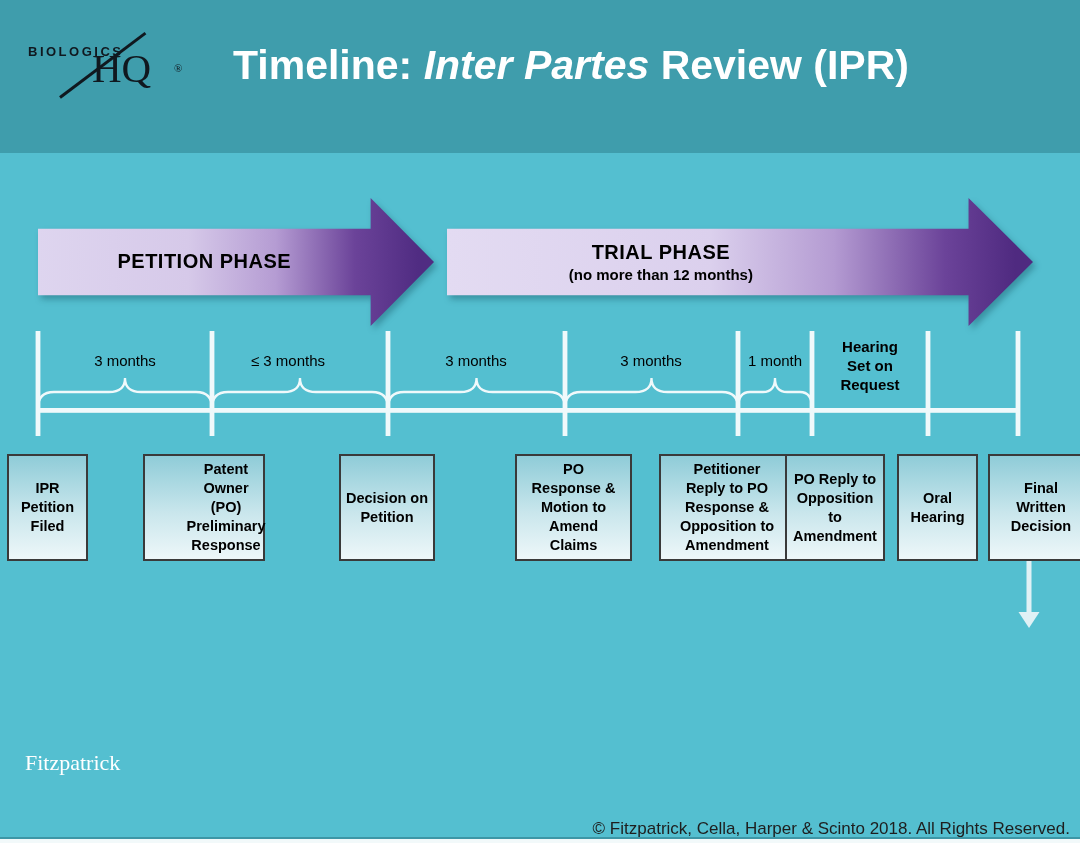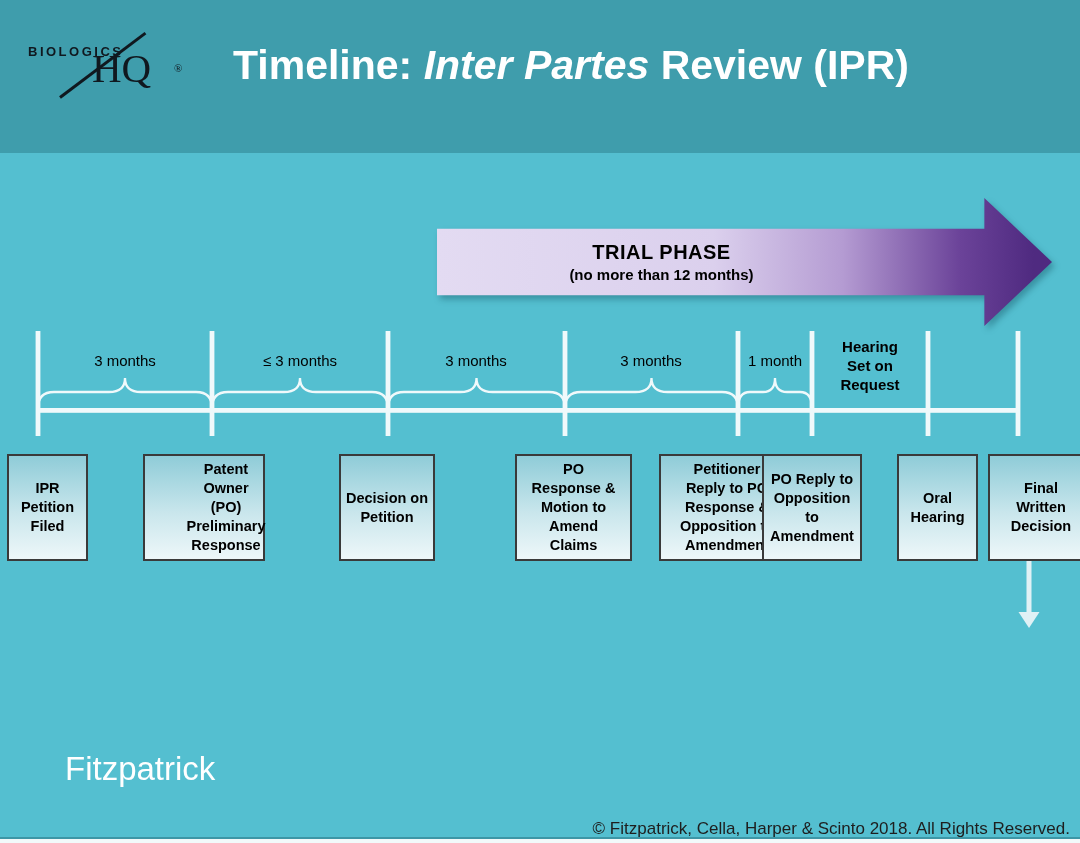--- a/index.html
+++ b/index.html
@@ -18,21 +18,21 @@
   #main-title{position:absolute;left:233px;top:42px;color:#ffffff;font-size:41px;font-weight:bold;white-space:nowrap;}
   #main-title .it{font-style:italic;}
   
   .arrow-wrap{position:absolute;top:198px;height:128px;filter:drop-shadow(3px 4px 3px rgba(5,60,75,.35));}
   .arrow{position:absolute;inset:0;}
   #arrow-petition{left:38px;width:396px;}
   #arrow-petition .arrow{
     background:linear-gradient(90deg,#ded5ef 0%,#d6c9e9 38%,#b59cd3 60%,#6b4399 80%,#502c82 96%);
     clip-path:polygon(0% 24%,84% 24%,84% 0%,100% 50%,84% 100%,84% 76%,0% 76%);
   }
-  #arrow-trial{left:437px;width:586px;padding-left:29px;}
+  #arrow-trial{left:447px;width:586px;}
   #arrow-trial .arrow{
     background:linear-gradient(90deg,#e3dbf2 0%,#dbd0ed 45%,#b49bd2 66%,#6b4399 85%,#4f2a80 97%);
     clip-path:polygon(0% 24%,89% 24%,89% 0%,100% 50%,89% 100%,89% 76%,0% 76%);
   }
   .arrow-label{
     position:absolute;top:24%;height:52%;display:flex;flex-direction:column;
     align-items:center;justify-content:center;color:#000;font-weight:bold;
   }
   #arrow-petition .arrow-label{left:0;width:84%;font-size:20px;letter-spacing:.5px;}
   #arrow-trial .arrow-label{left:0;width:73%;}
@@ -49,27 +49,27 @@
     background:linear-gradient(180deg,#8fccd8 0%,#c9e6ec 55%,#eef7f9 100%);
     display:flex;align-items:center;justify-content:center;text-align:center;
     color:#000;font-size:14.5px;font-weight:bold;line-height:19px;
   }
   .tbox span{white-space:pre-line;}
   .b1{left:7px;width:81px;}
   .b2{left:143px;width:122px;padding-left:44px;}
   .b3{left:339px;width:96px;}
   .b4{left:515px;width:117px;}
   .b5{left:659px;width:136px;}
-  .b6{left:762px;width:100px;}
+  .b6{left:785px;width:100px;}
   .b7{left:897px;width:81px;text-align:center;}
   .b8{left:988px;width:106px;}
   .b9{top:629px;left:988px;width:86px;height:109px;}
   #down-arrow{position:absolute;left:1013px;top:559px;}
   
-  #brand{position:absolute;left:25px;top:750px;color:#ffffff;font-family:Liberation Sans, sans-serif;font-size:33px;margin-left:40px;}
+  #brand{position:absolute;left:25px;top:750px;color:#ffffff;font-family:Liberation Serif, serif;font-size:22px;}
   #copyright{position:absolute;right:10px;top:819px;color:#1e1e1e;font-size:17px;white-space:nowrap;}
   #bottom-line{position:absolute;left:0;bottom:4px;width:1080px;height:2px;background:#3d96a6;}
   #bottom-strip{position:absolute;left:0;bottom:0;width:1080px;height:4px;background:#f2f9fa;}
 </style>
 </head>
 <body>
 
 <div id="stage">
 
   <div id="header">
@@ -77,20 +77,24 @@
       <span class="word">BIOLOGICS</span>
       <span class="slash"></span>
       <span class="hq">HQ</span>
       <span class="reg">®</span>
     </div>
     <div id="main-title">
       <span>Timeline: </span><span class="it">Inter Partes</span><span> Review (IPR)</span>
     </div>
   </div>
 
+  <div class="arrow-wrap" id="arrow-petition">
+    <div class="arrow"></div>
+    <div class="arrow-label">PETITION PHASE</div>
+  </div>
   <div class="arrow-wrap" id="arrow-trial">
     <div class="arrow"></div>
     <div class="arrow-label">
       <span class="main">TRIAL PHASE</span>
       <span class="sub">(no more than 12 months)</span>
     </div>
   </div>
 
   <svg id="timeline-svg" width="1080" height="115" viewBox="0 0 1080 115">
     <g fill="#f0f9fb">
@@ -107,21 +111,21 @@
     <g fill="none" stroke="#f0f9fb" stroke-width="2.3" stroke-linecap="round">
       <path d="M38,80 Q38,64 54,64 L109,64 Q125,64 125,50 Q125,64 141,64 L196,64 Q212,64 212,80"></path>
       <path d="M212,80 Q212,64 228,64 L284,64 Q300,64 300,50 Q300,64 316,64 L372,64 Q388,64 388,80"></path>
       <path d="M388,80 Q388,64 404,64 L460.5,64 Q476.5,64 476.5,50 Q476.5,64 492.5,64 L549,64 Q565,64 565,80"></path>
       <path d="M565,80 Q565,64 581,64 L635.5,64 Q651.5,64 651.5,50 Q651.5,64 667.5,64 L722,64 Q738,64 738,80"></path>
       <path d="M738,80 Q738,64 750,64 L763,64 Q775,64 775,50 Q775,64 787,64 L800,64 Q812,64 812,80"></path>
     </g>
   </svg>
 
   <div class="seg-label" style="left:125px">3 months</div>
-  <div class="seg-label" style="left:300px">≤ 3 months</div>
+  <div class="seg-label" style="left:288px">≤ 3 months</div>
   <div class="seg-label" style="left:476px">3 months</div>
   <div class="seg-label" style="left:651px">3 months</div>
   <div class="seg-label" style="left:775px">1 month</div>
   <div id="hearing-note">Hearing
 Set on
 Request</div>
 
   <div class="tbox b1">
       <span>IPR
 Petition

